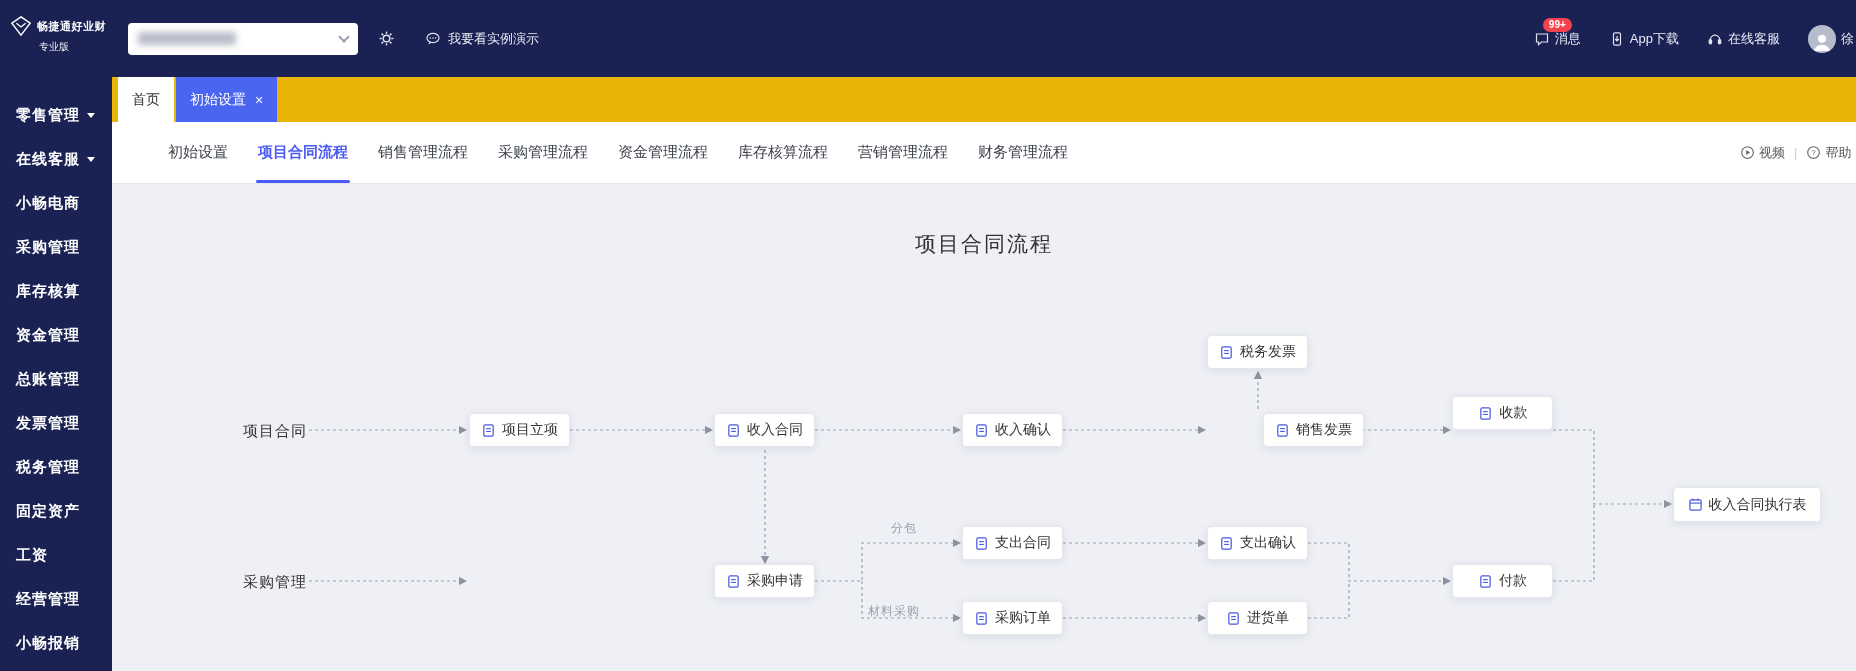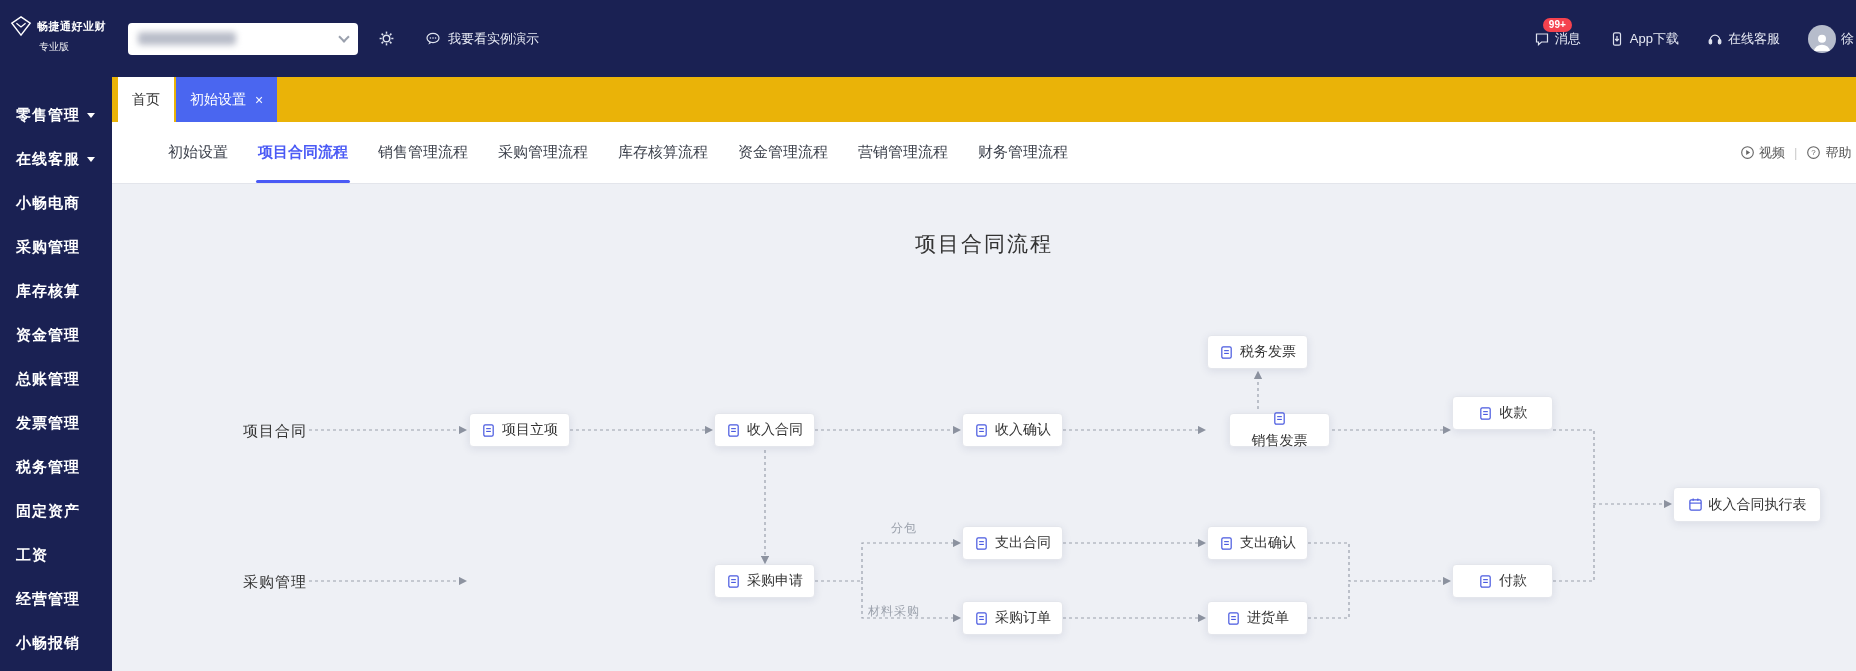--- a/index.html
+++ b/index.html
@@ -219,22 +219,22 @@
           <span class="tab-close">×</span>
         </div>
       </div>
 
     <div class="subnav">
       <div style="display:flex;height:100%">
           <div class="subtab">初始设置</div>
           <div class="subtab active">项目合同流程</div>
           <div class="subtab">销售管理流程</div>
           <div class="subtab">采购管理流程</div>
+          <div class="subtab">资金管理流程</div>
           <div class="subtab">库存核算流程</div>
-          <div class="subtab">资金管理流程</div>
           <div class="subtab">营销管理流程</div>
           <div class="subtab">财务管理流程</div>
         </div>
       <div class="subnav-right">
         <span class="sn-item">
           <span style="display:flex">
             <svg width="15" height="15" viewBox="0 0 16 16">
               <circle cx="8" cy="8" r="6.2" fill="none" stroke="#666" stroke-width="1.2"></circle>
               <path d="M6.6 5.4v5.2l4.2-2.6z" fill="#666"></path>
             </svg>
@@ -306,21 +306,21 @@
           <div class="flow-node" style="left: 850px; top: 229px; width: 101px;">
             <span class="node-icon">
               <svg width="15" height="15" viewBox="0 0 16 16">
                 <rect x="3" y="2" width="10" height="12" rx="1.5" fill="none" stroke="#4a5ae0" stroke-width="1.3"></rect>
                 <line x1="5.5" y1="6" x2="10.5" y2="6" stroke="#4a5ae0" stroke-width="1.2"></line>
                 <line x1="5.5" y1="9" x2="10.5" y2="9" stroke="#4a5ae0" stroke-width="1.2"></line>
               </svg>
             </span>
             <span>收入确认</span>
           </div>
-          <div class="flow-node" style="left: 1117px; top: 229px; width: 101px; flex-direction: column;">
+          <div class="flow-node" style="left: 1151px; top: 229px; width: 101px;">
             <span class="node-icon">
               <svg width="15" height="15" viewBox="0 0 16 16">
                 <rect x="3" y="2" width="10" height="12" rx="1.5" fill="none" stroke="#4a5ae0" stroke-width="1.3"></rect>
                 <line x1="5.5" y1="6" x2="10.5" y2="6" stroke="#4a5ae0" stroke-width="1.2"></line>
                 <line x1="5.5" y1="9" x2="10.5" y2="9" stroke="#4a5ae0" stroke-width="1.2"></line>
               </svg>
             </span>
             <span>销售发票</span>
           </div>
           <div class="flow-node" style="left: 1340px; top: 212px; width: 101px; gap: 7px;">

